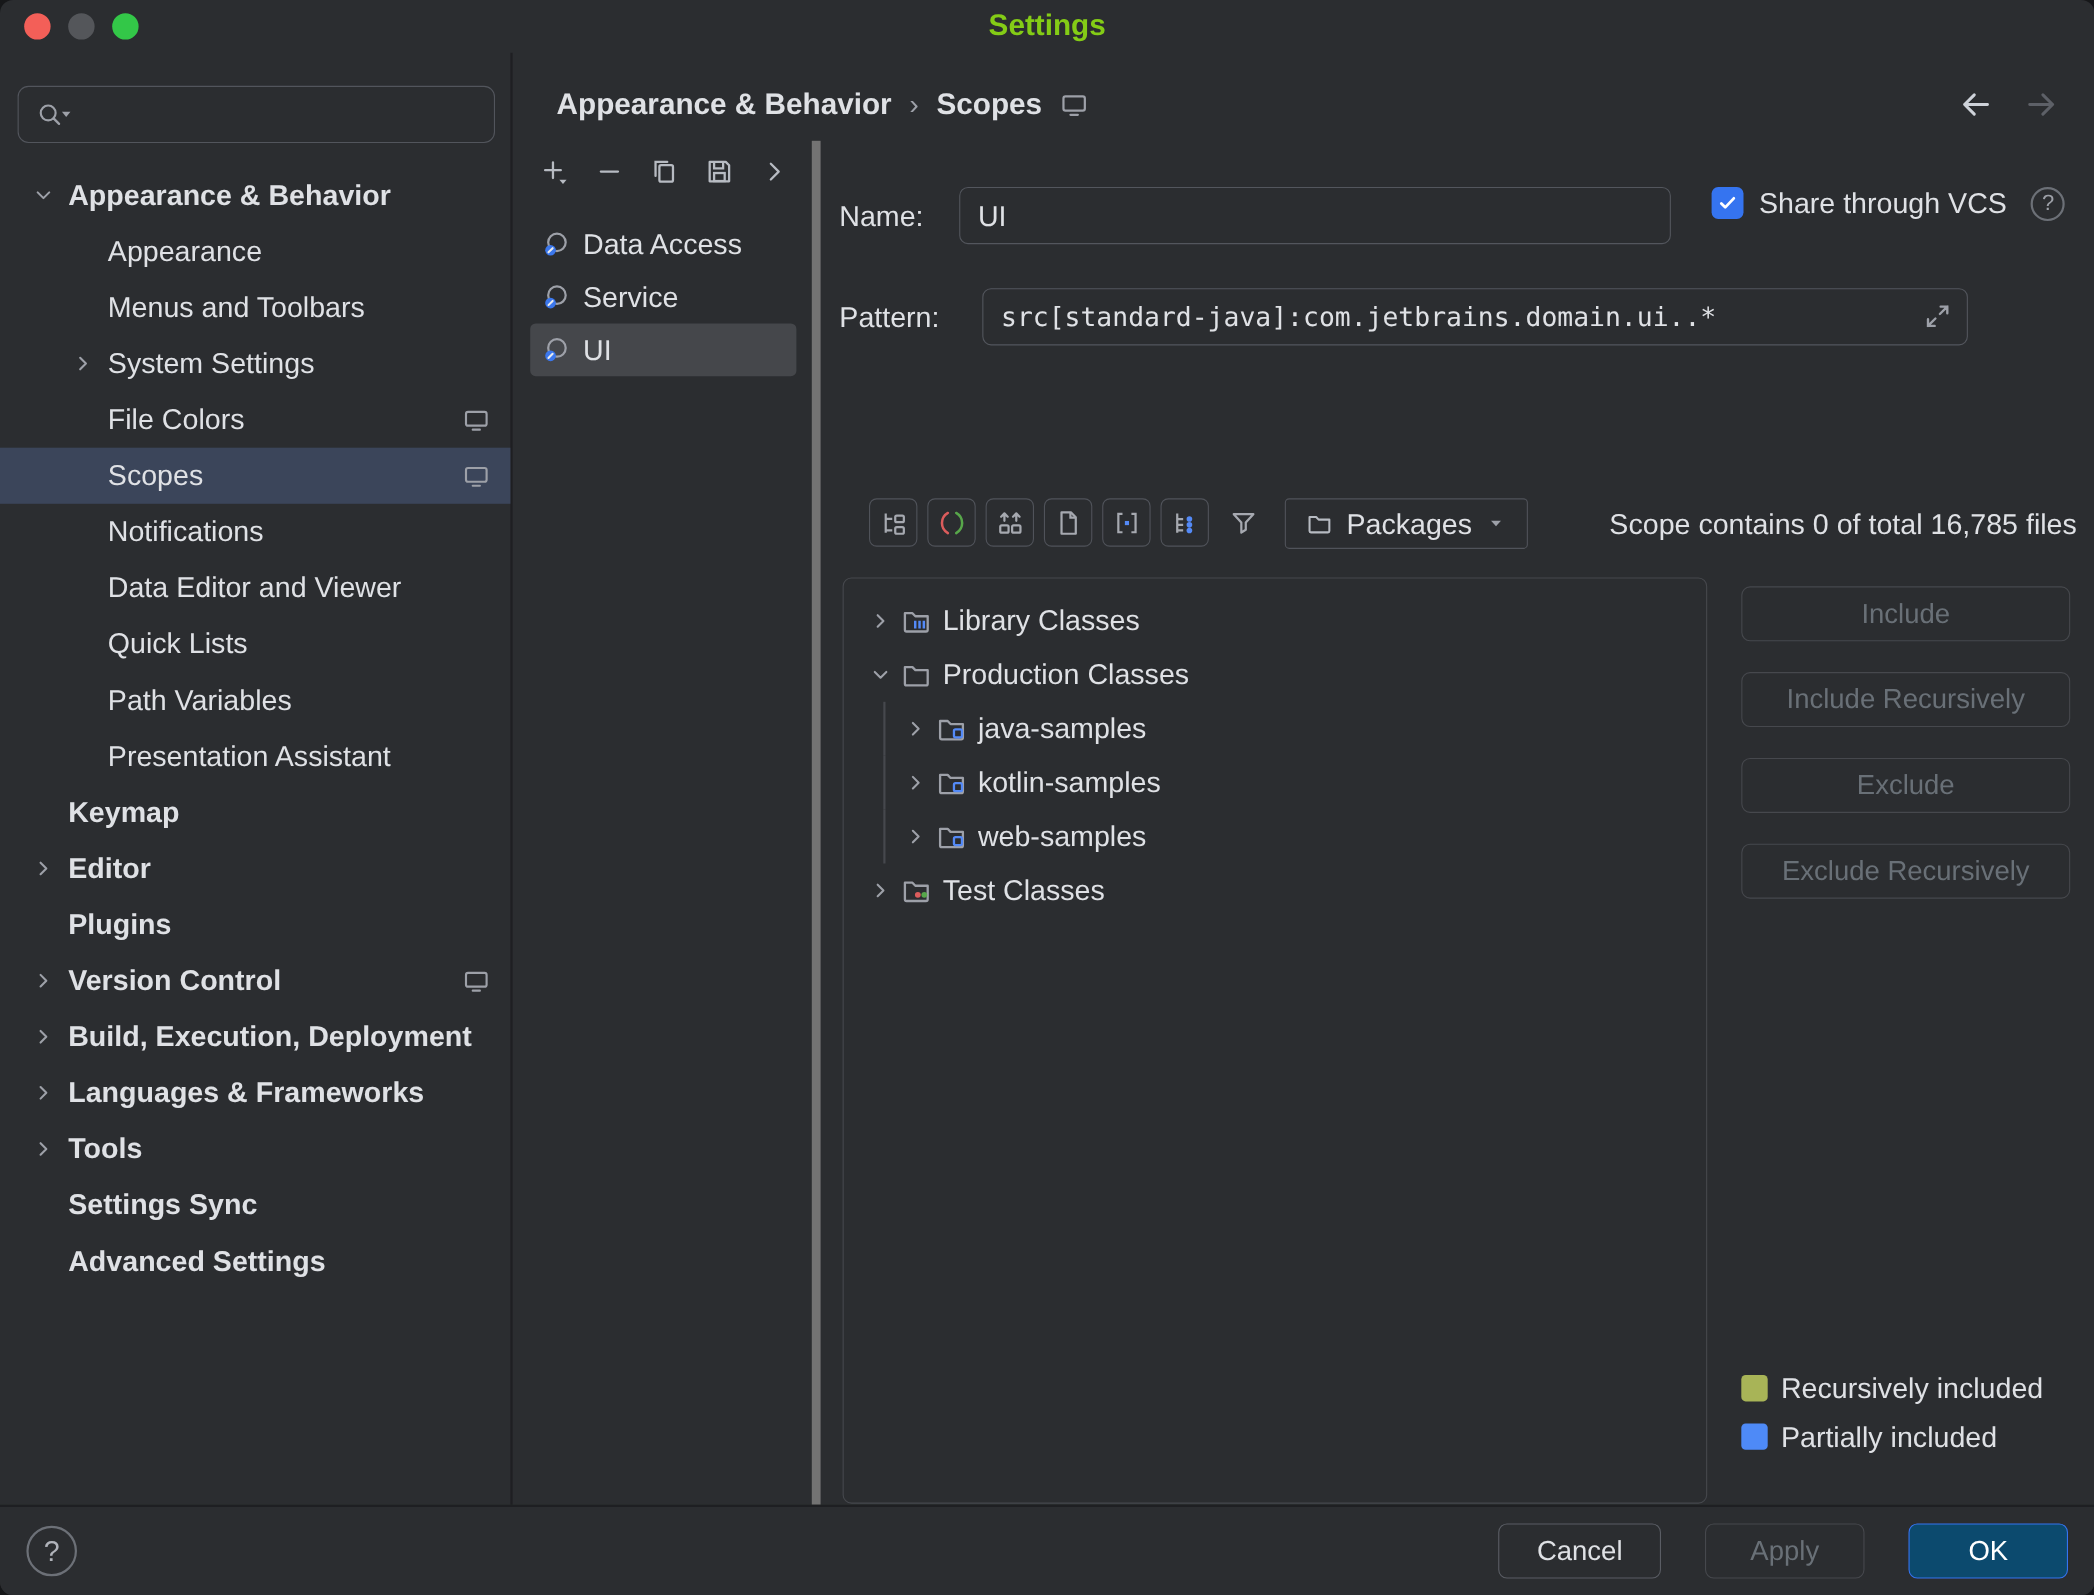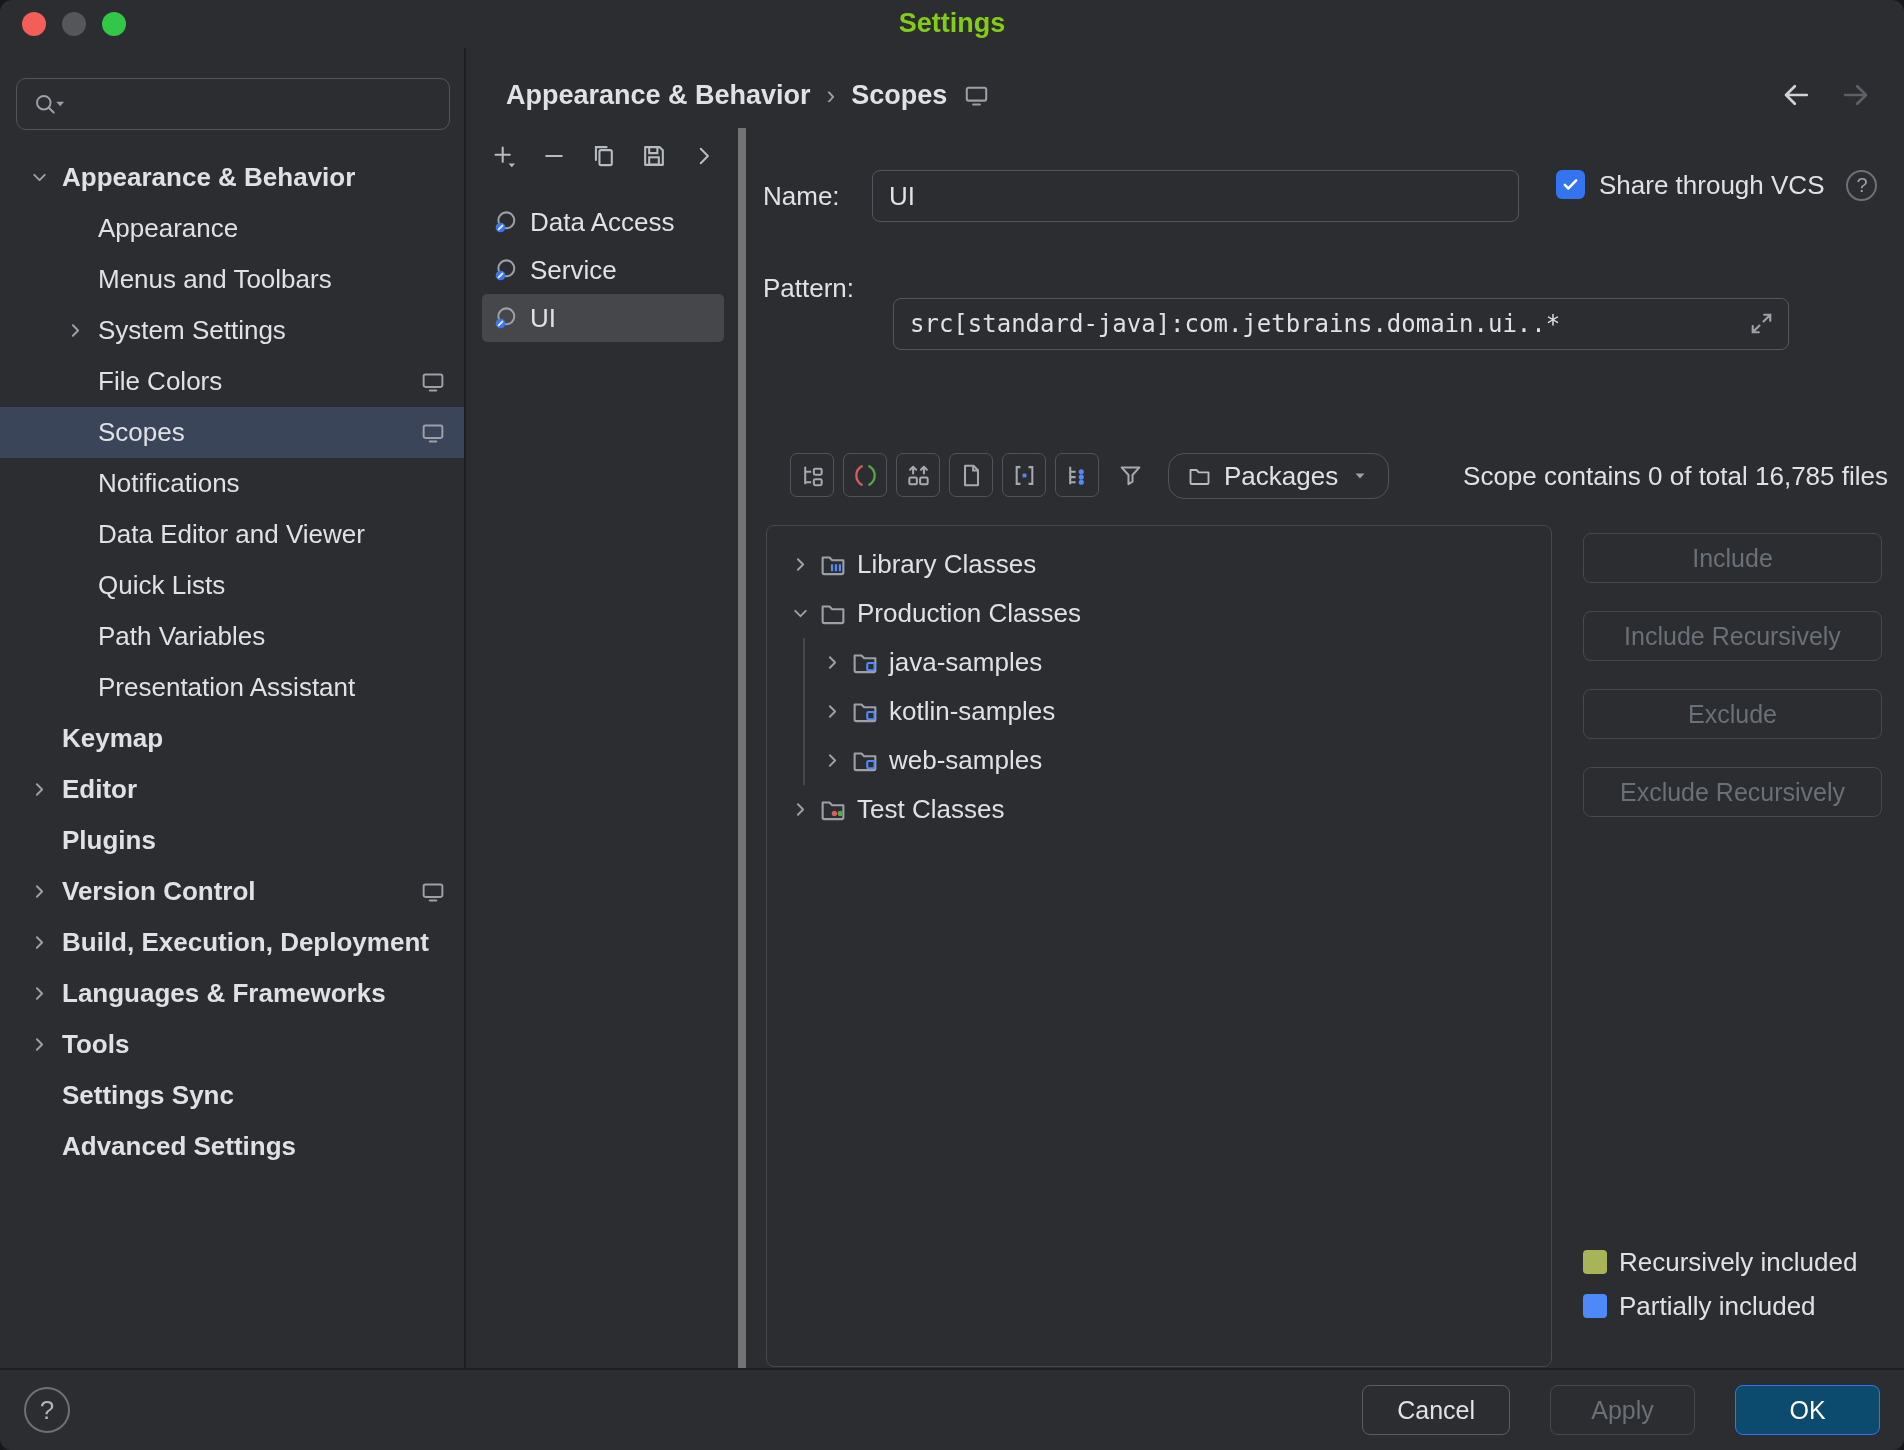--- a/index.html
+++ b/index.html
@@ -57,40 +57,40 @@
   .scope-item { display:flex; align-items:center; height:48px; margin:0 14px; padding:0 10px; border-radius:5px; gap:11px; font-size:26px; }
   .scope-item.selected { background:#45474b; }
   .scope-item .ic { width:27px; height:27px; flex:none; }
 
   
   .main { position:absolute; left:748px; top:128px; right:0; bottom:82px; }
   .lbl-name, .lbl-pattern { position:absolute; left:15px; height:52px; display:flex; align-items:center; font-size:26px; color:#dfe1e5; }
   .lbl-name { top:42px; }
   .lbl-pattern { top:134px; }
   .field-name { position:absolute; left:124px; top:42px; width:647px; height:52px; }
-  .field-pattern { position:absolute; left:145px; top:134px; width:896px; height:52px;margin-top:36px; }
+  .field-pattern { position:absolute; left:145px; top:134px; width:896px; height:52px; }
   .text-field { width:100%; height:100%; background:transparent; border:1px solid #53565d; border-radius:8px; color:#dfe1e5; font:26px "Liberation Sans", sans-serif; padding:0 16px; outline:none; }
   .text-field.mono { font:24px "DejaVu Sans Mono", monospace; padding-right:60px; }
   .expand-ic { position:absolute; right:14px; top:12px; width:27px; height:27px; }
 
   .vcs { position:absolute; left:808px; top:42px; height:52px; display:flex; gap:14px; }
   .checkbox { width:29px; height:29px; border-radius:6px; background:#3574f0; display:inline-flex; align-items:center; justify-content:center; flex:none; }
   .checkbox svg { width:21px; height:21px; }
   .vcs-label { font-size:26px; white-space:nowrap; }
   .help-badge { width:31px; height:31px; border-radius:50%; border:2px solid #6c7077; background:none; color:#9da0a8; display:inline-flex; align-items:center; justify-content:center; font-size:20px; margin-left:8px; }
 
   .help-text { position:absolute; left:140px; top:206px; width:1008px; font-size:26px; line-height:36px; color:#9da0a8; }
   .seg.bold { font-weight:700; color:#ced1d8; }
 
   .view-toolbar { position:absolute; left:42px; top:325px; display:flex; gap:9px; }
   .tool-btn { width:44px; height:44px; border:1px solid #50535a; border-radius:7px; background:transparent; display:inline-flex; align-items:center; justify-content:center; padding:0; }
   .tool-btn .ic { width:27px; height:27px; }
   .tool-btn.i-filter { border-color:transparent; }
 
-  .packages-btn { position:absolute; left:420px; top:325px; height:46px; border:1px solid #50535a; border-radius:16px; background:transparent; display:inline-flex; align-items:center; gap:12px; padding:0 18px; color:#dfe1e5; font-size:26px; }
+  .packages-btn { position:absolute; left:420px; top:325px; height:46px; border:1px solid #50535a; border-radius:4px; background:transparent; display:inline-flex; align-items:center; gap:12px; padding:0 18px; color:#dfe1e5; font-size:26px; }
   .packages-btn .ic { width:25px; height:25px; }
   .packages-btn .caret { width:20px; height:20px; }
 
   .scope-summary { position:absolute; right:16px; top:325px; height:46px; display:flex; align-items:center; font-size:26px; color:#dfe1e5; }
 
   .tree-panel { position:absolute; left:18px; top:397px; width:786px; height:842px; border:1px solid #46484d; border-radius:8px; padding-top:14px; overflow:hidden; background:#2b2d30; }
   .tree-row { display:flex; align-items:center; height:49px; font-size:26px; position:relative; }
   .tree-row.lv1 { padding-left:18px; }
   .tree-row.lv2 { padding-left:50px; }
   .tree-row.lv2::before { content:""; position:absolute; left:36px; top:0; height:100%; width:1.5px; background:#46484d; }

